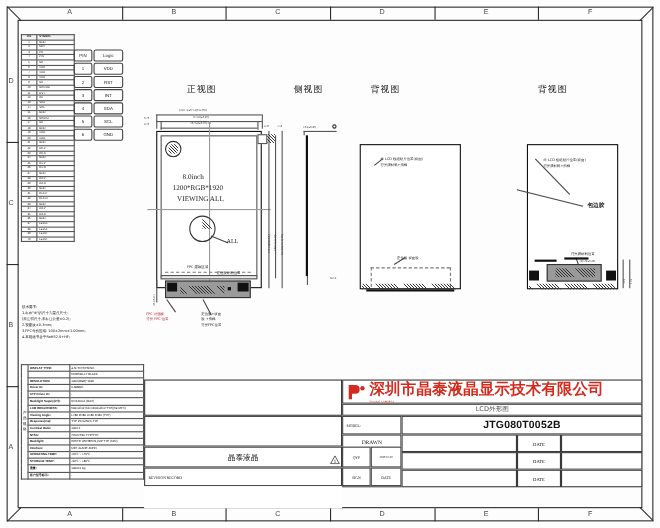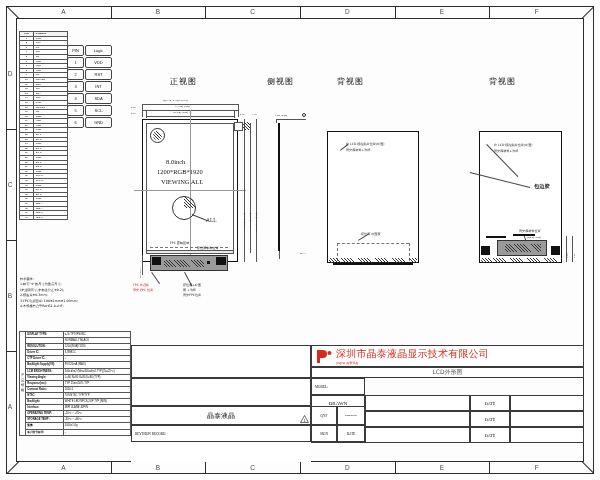--- a/index.html
+++ b/index.html
@@ -151,22 +151,22 @@
   }
   #title-block .cell.c { justify-content: center; }
   #title-block .cell.l { padding-left: 3px; }
   .logo-wrap {
     position: absolute; display: flex; align-items: center; gap: 3px;
   }
   .logo-mark {
     width: 17px; height: 15px; position: relative; flex: 0 0 auto;
   }
   .company-cn {
-    font-family: "DejaVu Sans", sans-serif; font-size: 10px;
-    font-weight: normal; color: #d52b1e; letter-spacing: 0.2px;
+    font-family: "DejaVu Sans", sans-serif; font-size: 14px;
+    font-weight: bold; color: #d52b1e; letter-spacing: 0.2px;
   }
   .company-sub {
     font-family: "DejaVu Sans", sans-serif; font-size: 3px;
     color: #d52b1e;
   }
   .model-val { font-size: 9.5px; font-weight: bold; letter-spacing: 0.2px;
                font-family: "Liberation Sans", sans-serif; }
   .lcd-title { font-family: "DejaVu Sans", sans-serif; font-size: 6px; color: #555; }
   .rev-cn { font-family: "DejaVu Sans", sans-serif; font-size: 7px; color: #111; }
   .smallcap { font-size: 3.4px; }
@@ -652,20 +652,23 @@
       </div>
     </div>
 
     <div class="cell c" style="left:180px; top:22px; width:273px; height:11px;">
       <span class="lcd-title">LCD外形图</span>
     </div>
 
     <div class="cell l" style="left:180px; top:33px; width:54px; height:17px;">
       <span class="smallcap">MODEL:</span>
     </div>
+    <div class="cell c" style="left:234px; top:33px; width:219px; height:17px;">
+      <span class="model-val">JTG080T0052B</span>
+    </div>
 
     <div id="signoff-rows">
         <div class="cell c" style="left: 180px; top: 50px; width: 54px; height: 16px;">
           <span style="font-size: 5px;">DRAWN</span>
         </div>
         <div class="cell c" style="left: 234px; top: 50px; width: 105px; height: 16px;">
           <span style="font-size: 5px;"></span>
         </div>
         <div class="cell c" style="left: 339px; top: 50px; width: 40px; height: 16px;">
           <span style="font-size: 4.2px;">DATE</span>

